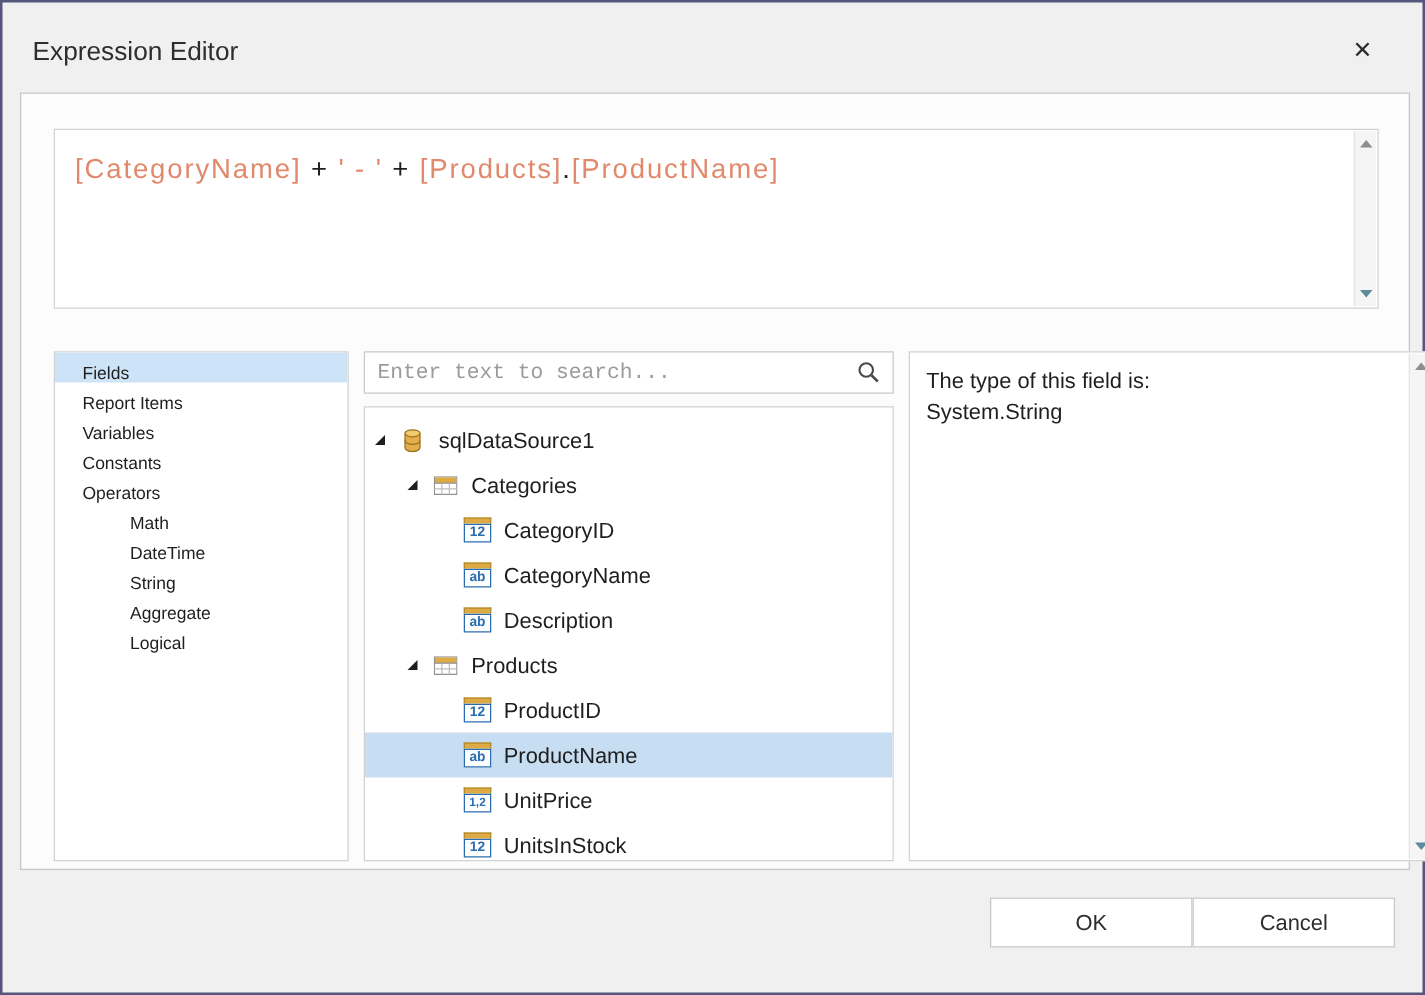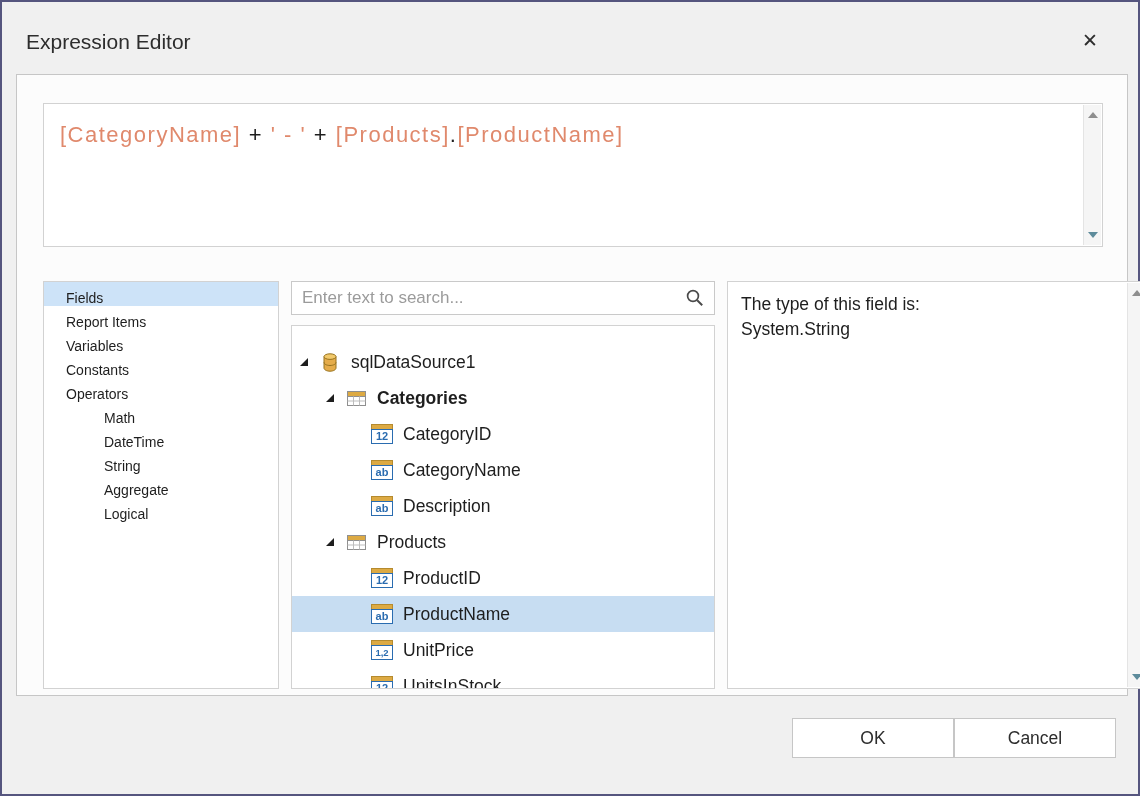--- a/index.html
+++ b/index.html
@@ -69,29 +69,29 @@
   .exp-slot.hidden .expander { visibility: hidden; }
 
   
   .search-box {
     position: absolute; left: 274px; top: 206px; width: 424px; height: 34px;
     background: #ffffff; border: 1px solid #c9c9c9;
     display: flex; align-items: center;
   }
   .search-box input {
     flex: 1; border: none; outline: none; background: transparent;
-    font-size: 17px; color: #333; padding: 0 10px; font-family: Liberation Sans, sans-serif;
+    font-size: 17px; color: #333; padding: 0 10px; font-family: Liberation Mono, monospace;
   }
   .search-box input::placeholder { color: #9b9b9b; }
   .search-icon { flex: none; margin-right: 9px; width: 20px; height: 20px; }
 
   
   .tree-panel {
     position: absolute; left: 274px; top: 250px; width: 424px; height: 364px;
-    background: #ffffff; border: 1px solid #d2d2d2; overflow: hidden; padding-top: 18px;
+    background: #ffffff; border: 1px solid #d2d2d2; overflow: hidden; padding-top: 8px;
   }
   .tree-row {
     display: flex; align-items: center; height: 36px;
     font-size: 17.5px; color: #1e1e1e; cursor: default;
   }
   .tree-row.selected { background: var(--tree-selection, #c7ddf2); }
   .node-icon { flex: none; width: 24px; display: flex; justify-content: center; margin-right: 9px; }
 
   .ficon { display: flex; flex-direction: column; width: 22px; }
   .ficon-top  { height: 5px; background: var(--icon-amber, #ddaa43); border: 1px solid #b58a2e; border-bottom: none; }
@@ -185,21 +185,21 @@
           </span>
           <span class="node-icon">
             <svg width="16" height="19" viewBox="0 0 16 19">
               <path d="M2 3.5 V15 c0 1.8 2.7 3.2 6 3.2 s6 -1.4 6 -3.2 V3.5" fill="#E5AC4A" stroke="#97731F"></path>
               <path d="M2 9.3 c0 1.8 2.7 3.2 6 3.2 s6 -1.4 6 -3.2" fill="none" stroke="#97731F"></path>
               <ellipse cx="8" cy="3.6" rx="6" ry="2.8" fill="#F2C96B" stroke="#97731F"></ellipse>
             </svg>
           </span>
           <span>sqlDataSource1</span>
         </div>
-        <div class="tree-row" style="padding-left: 34px; font-weight: bold;">
+        <div class="tree-row" style="padding-left: 34px;">
           <span class="exp-slot">
             <span class="expander"></span>
           </span>
           <span class="node-icon">
             <svg width="19" height="15" viewBox="0 0 19 15">
               <rect x="0.5" y="0.5" width="18" height="14" fill="#ffffff" stroke="#8f8f8f"></rect>
               <rect x="1" y="1" width="17" height="4.5" fill="#ddaa43"></rect>
               <line x1="0.5" y1="5.5" x2="18.5" y2="5.5" stroke="#8f8f8f"></line>
               <line x1="0.5" y1="10" x2="18.5" y2="10" stroke="#bdbdbd"></line>
               <line x1="6.5" y1="5.5" x2="6.5" y2="14.5" stroke="#bdbdbd"></line>

